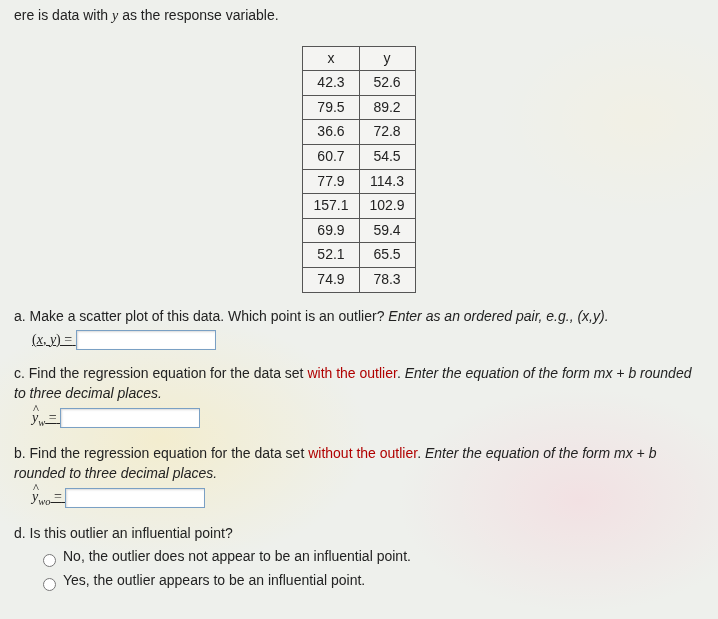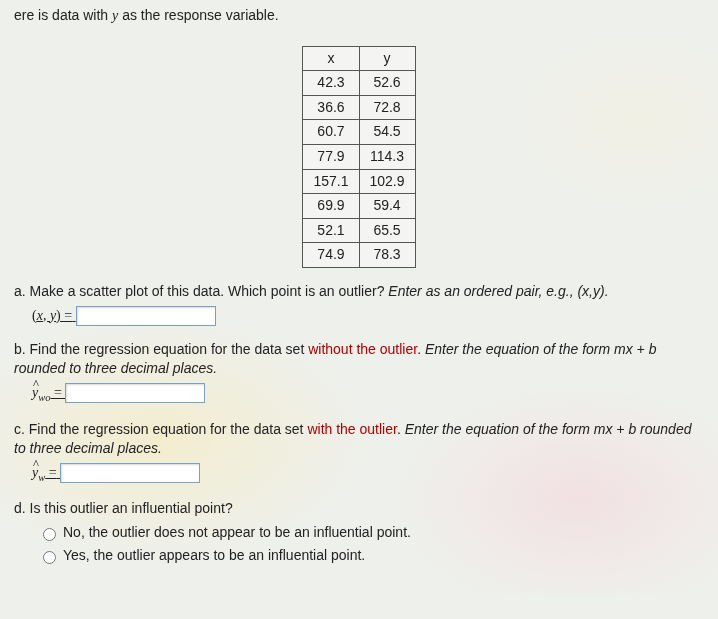--- a/index.html
+++ b/index.html
@@ -47,21 +47,21 @@
   input.ans {
     border: 1px solid #7aa0c4;
     background: #fff;
     height: 20px;
     width: 140px;
     font-size: 13px;
     padding: 0 4px;
     box-shadow: inset 1px 1px 2px rgba(0,0,0,0.15);
     vertical-align: middle;
   }
-  .radio-row { margin: 4px 0 2px 24px; display:flex; align-items:center; gap:4px; }
+  .radio-row { margin: 4px 0 2px 24px; display:flex; align-items:flex-end; gap:4px; }
   .hat { position: relative; display:inline-block; }
   .hat::before {
     content: "^";
     position: absolute;
     top: -0.55em;
     left: 0.05em;
     font-size: 0.9em;
   }
   sub { font-size: 0.75em; vertical-align: sub; font-style: italic; }
 </style>
@@ -78,20 +78,24 @@
     <thead>
       <tr>
         <th>x</th>
         <th>y</th>
       </tr>
     </thead>
     <tbody>
       <tr>
           <td>42.3</td>
           <td>52.6</td>
+        </tr>
+      <tr>
+          <td>79.5</td>
+          <td>89.2</td>
         </tr>
       <tr>
           <td>36.6</td>
           <td>72.8</td>
         </tr>
       <tr>
           <td>60.7</td>
           <td>54.5</td>
         </tr>
       <tr>
@@ -122,36 +126,36 @@
     <span class="italic-hint">Enter as an ordered pair, e.g., (x,y).</span>
     <div class="sub-line">
       <span class="mathlabel">
         <span>(</span><span class="var">x</span><span>, </span><span class="var">y</span><span>) =</span>
       </span>
       <input class="ans" type="text" style="">
     </div>
   </div>
 
   <div class="part">
-    <span>b. Find the regression equation for the data set </span><span class="withoutl">without the outlier</span><span>. </span>
+    <span>c. Find the regression equation for the data set </span><span class="withl">with the outlier</span><span>. </span>
     <span class="italic-hint">Enter the equation of the form mx + b rounded to three decimal places.</span>
     <div class="sub-line">
       <span class="mathlabel">
-        <span class="hat var">y</span><sub>wo</sub><span> =</span>
+        <span class="hat var">y</span><sub>w</sub><span> =</span>
       </span>
       <input class="ans" type="text" style="">
     </div>
   </div>
 
   <div class="part">
-    <span>c. Find the regression equation for the data set </span><span class="withl">with the outlier</span><span>. </span>
+    <span>b. Find the regression equation for the data set </span><span class="withoutl">without the outlier</span><span>. </span>
     <span class="italic-hint">Enter the equation of the form mx + b rounded to three decimal places.</span>
     <div class="sub-line">
       <span class="mathlabel">
-        <span class="hat var">y</span><sub>w</sub><span> =</span>
+        <span class="hat var">y</span><sub>wo</sub><span> =</span>
       </span>
       <input class="ans" type="text" style="">
     </div>
   </div>
 
   <div class="part">
     <span>d. Is this outlier an influential point?</span>
     <div class="radio-row">
       <input type="radio" name="infl" style="">
       <span>No, the outlier does not appear to be an influential point.</span>

